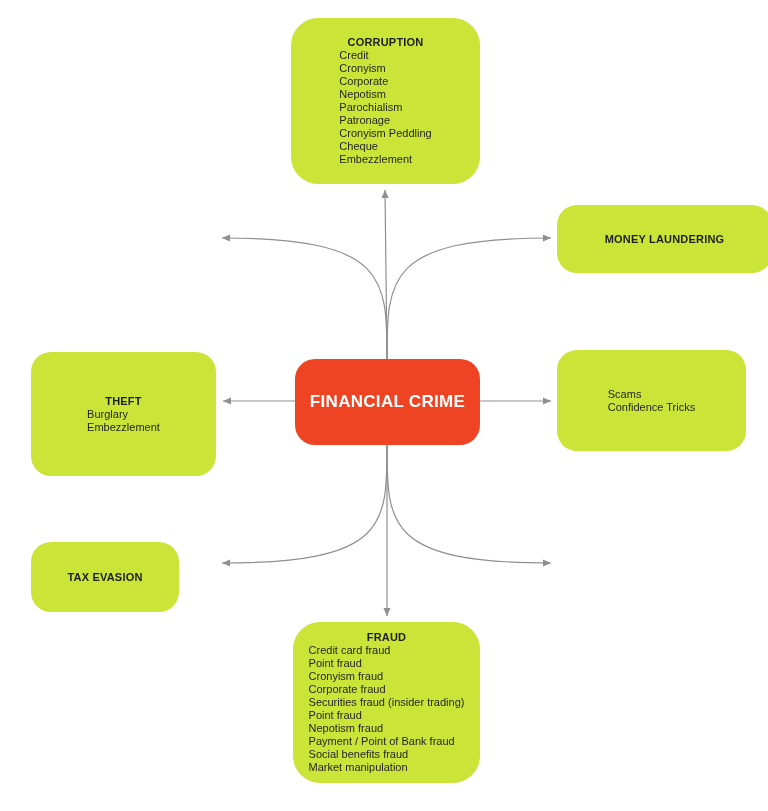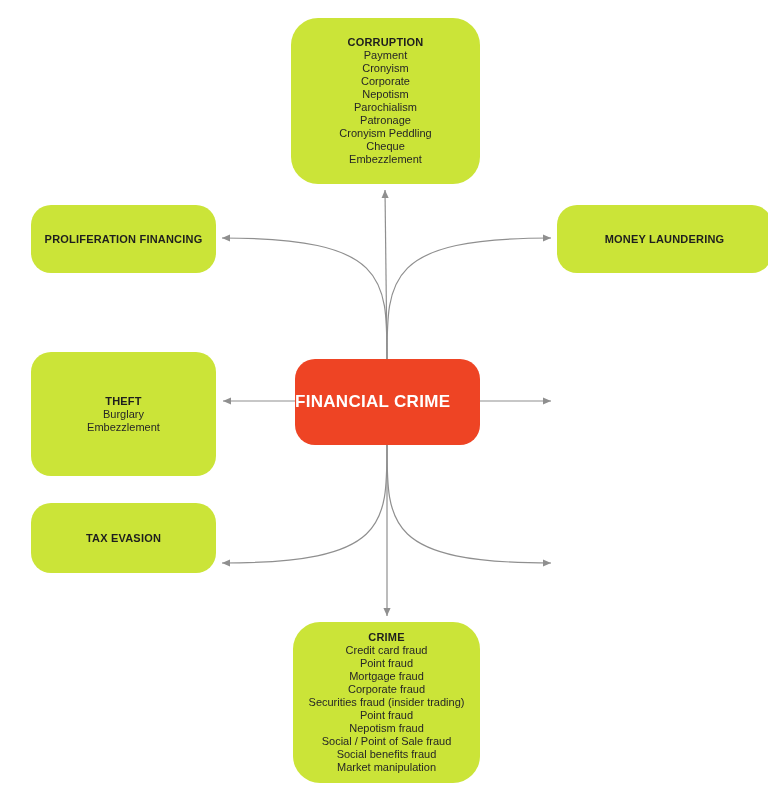--- a/index.html
+++ b/index.html
@@ -21,48 +21,48 @@
     width: 768px; height: 811px;
   }
   .node {
     position: absolute;
     background: #cbe438;
     border-radius: 20px;
     display: flex;
     flex-direction: column;
     justify-content: center;
     align-items: center;
-    text-align: center;
     color: #1e1e1e;
     font-size: 11px;
     line-height: 13px;
     padding: 4px 0;
     box-sizing: border-box;
   }
   .node-title {
     font-weight: bold;
     letter-spacing: 0.2px;
   }
   .node-item {
     color: #262626;
   }
   .node-corruption      { left: 291px; top: 18px;  width: 189px; height: 166px; border-radius: 27px; }
   .node-proliferation   { left: 31px;  top: 205px; width: 185px; height: 68px; }
   .node-money           { left: 557px; top: 205px; width: 215px; height: 68px; }
   .node-theft           { left: 31px;  top: 352px; width: 185px; height: 124px; }
   .node-scams           { left: 557px; top: 350px; width: 189px; height: 101px; }
-  .node-tax             { left: 31px;  top: 503px; width: 185px; height: 70px; }
+  .node-tax             { left: 31px;  top: 542px; width: 148px; height: 70px; }
   .node-terrorism       { left: 557px; top: 527px; width: 189px; height: 70px; }
   .node-fraud           { left: 293px; top: 622px; width: 187px; height: 161px; border-radius: 27px; }
   .node-center {
     position: absolute;
     left: 295px; top: 359px; width: 185px; height: 86px;
     background: #ee4424;
     border-radius: 20px;
     display: flex;
+    justify-content: center;
     align-items: center;
     text-align: center;
     color: #ffffff;
     font-weight: bold;
     font-size: 17px;
     letter-spacing: 0.3px;
   }
 </style>
 </head>
 <body>
@@ -83,67 +83,70 @@
       <path d="M 480 401 L 551 401" marker-end="url(#arr)"></path>
       <path d="M 387 445 C 387 525 387 563 222 563" marker-end="url(#arr)"></path>
       <path d="M 387 445 C 387 525 387 563 551 563" marker-end="url(#arr)"></path>
       <path d="M 387 445 L 387 616" marker-end="url(#arr)"></path>
     </g>
   </svg>
 
   <div class="node node-corruption">
     <div class="node-title">CORRUPTION</div>
     <div class="node-items">
-        <div class="node-item">Payment</div>
+        <div class="node-item">Credit</div>
         <div class="node-item">Cronyism</div>
         <div class="node-item">Corporate</div>
         <div class="node-item">Nepotism</div>
         <div class="node-item">Parochialism</div>
         <div class="node-item">Patronage</div>
         <div class="node-item">Cronyism Peddling</div>
         <div class="node-item">Cheque</div>
         <div class="node-item">Embezzlement</div>
       </div>
   </div>
 
-  <div class="node node-proliferation">
-    <div class="node-title">PROLIFERATION FINANCING</div>
-  </div>
 
   <div class="node node-money">
     <div class="node-title">MONEY LAUNDERING</div>
   </div>
 
   <div class="node node-theft">
     <div class="node-title">THEFT</div>
     <div class="node-items">
         <div class="node-item">Burglary</div>
         <div class="node-item">Embezzlement</div>
       </div>
   </div>
 
   <div class="node-center">
     <div>FINANCIAL CRIME</div>
   </div>
 
+  <div class="node node-scams">
+    <div class="node-items">
+        <div class="node-item">Scams</div>
+        <div class="node-item">Confidence Tricks</div>
+      </div>
+  </div>
 
   <div class="node node-tax">
     <div class="node-title">TAX EVASION</div>
   </div>
 
 
   <div class="node node-fraud">
-    <div class="node-title">CRIME</div>
+    <div class="node-title">FRAUD</div>
     <div class="node-items">
         <div class="node-item">Credit card fraud</div>
         <div class="node-item">Point fraud</div>
-        <div class="node-item">Mortgage fraud</div>
+        <div class="node-item">Cronyism fraud</div>
         <div class="node-item">Corporate fraud</div>
         <div class="node-item">Securities fraud (insider trading)</div>
         <div class="node-item">Point fraud</div>
         <div class="node-item">Nepotism fraud</div>
-        <div class="node-item">Social / Point of Sale fraud</div>
+        <div class="node-item">Payment / Point of Bank fraud</div>
         <div class="node-item">Social benefits fraud</div>
         <div class="node-item">Market manipulation</div>
       </div>
   </div>
 
 </div>
 
 </body></html>

